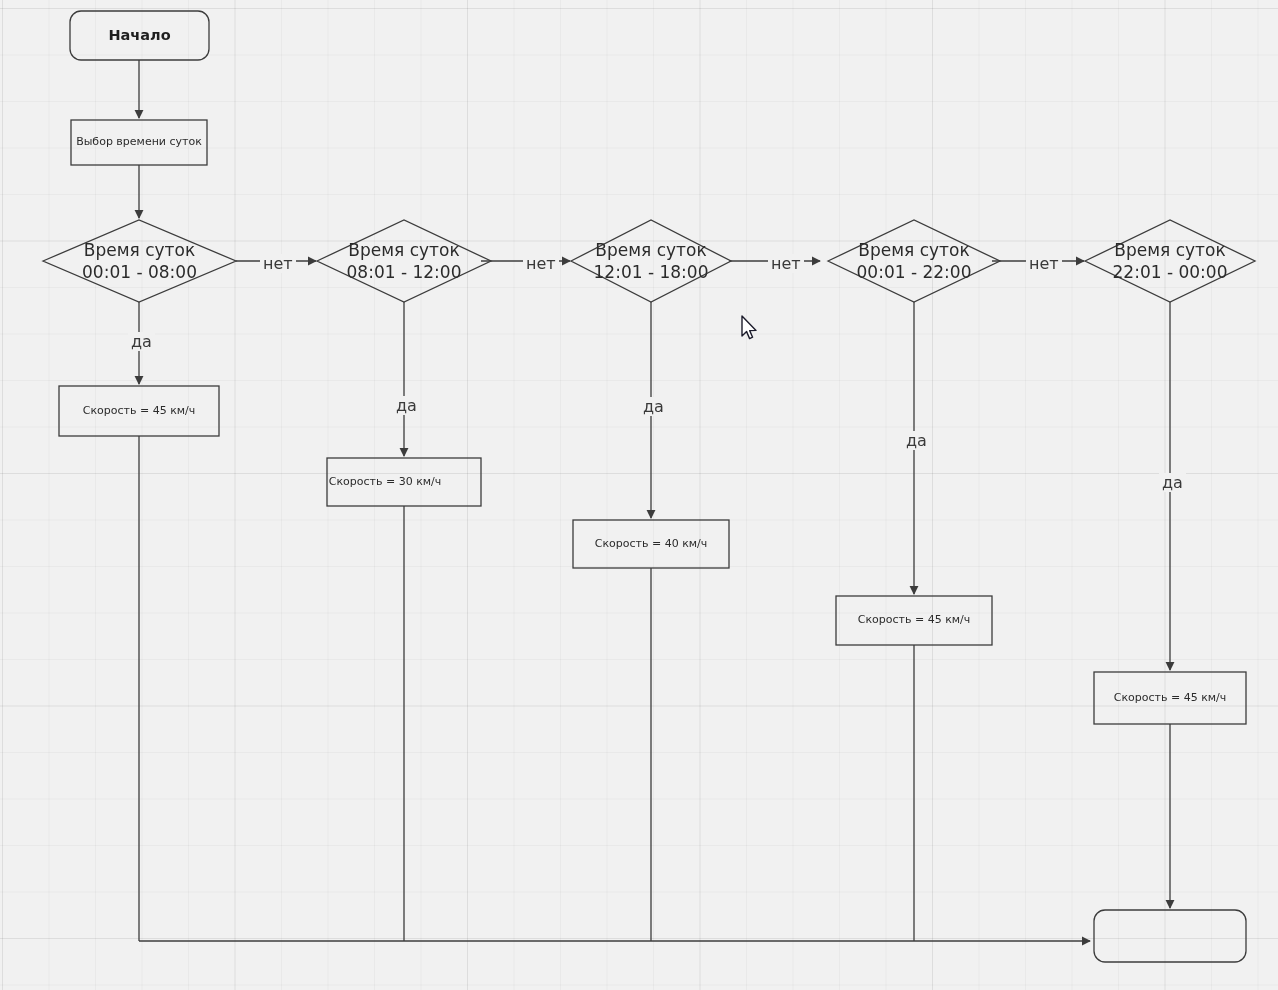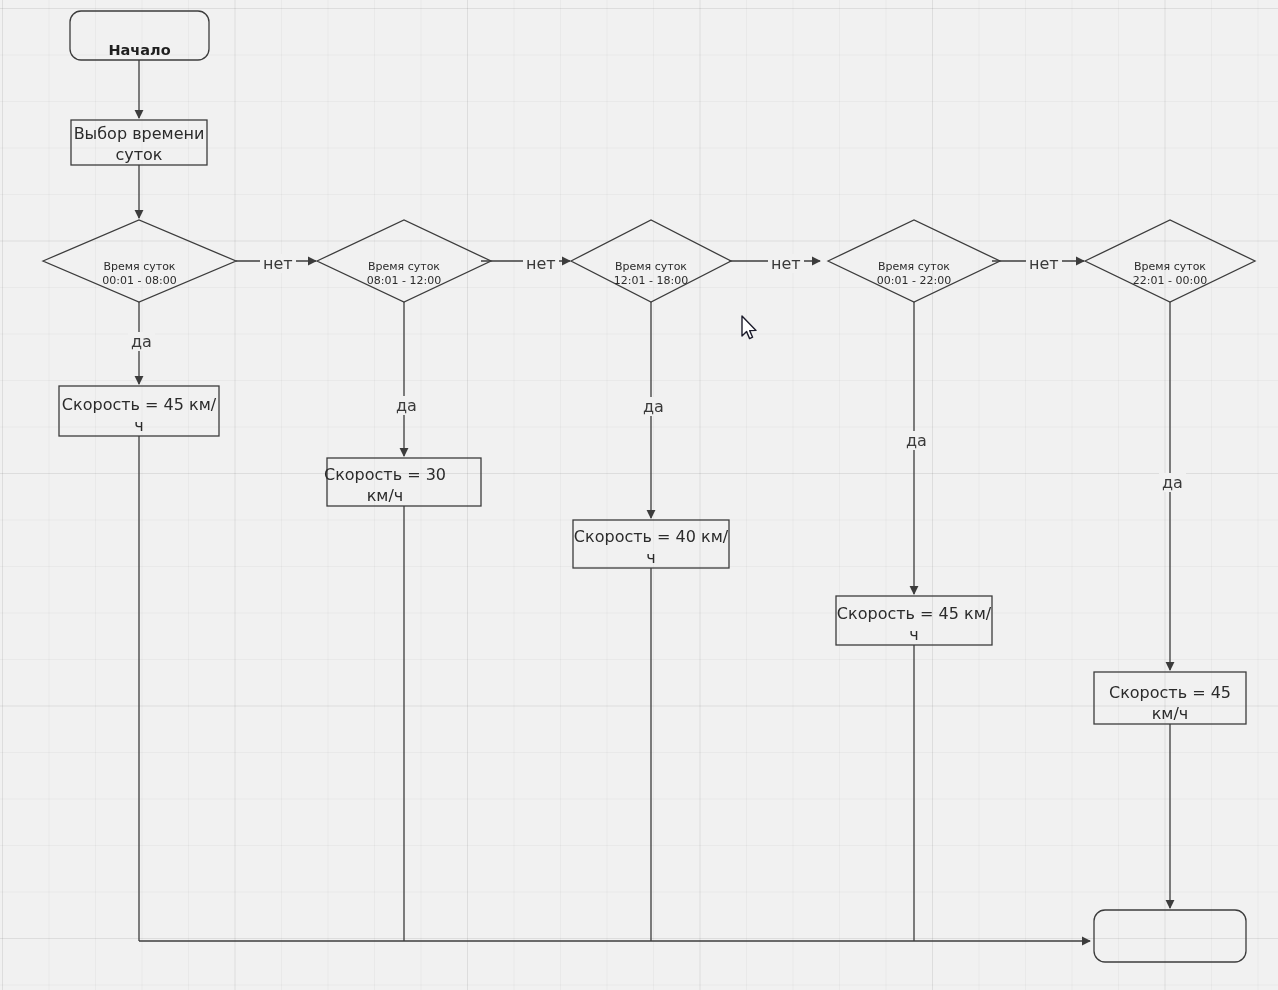--- a/index.html
+++ b/index.html
@@ -33,39 +33,39 @@
   svg#flow {
     position: absolute;
     left: 0; top: 0;
     width: 1278px;
     height: 990px;
   }
   .node-label {
     position: absolute;
     display: flex;
     align-items: center;
-    justify-content: flex-end;
+    justify-content: center;
     flex-direction: column;
     text-align: center;
     color: #2b2b2b;
     pointer-events: none;
     line-height: 1.32;
     border-radius: 12px;
   }
   .term-label {
     font-size: 14.5px;
     font-weight: bold;
     color: #1f1f1f;
   }
   .proc-label {
-    font-size: 16px;
+    font-size: 11px;
     font-weight: normal;
   }
   .dec-label {
-    font-size: 11px;
+    font-size: 17px;
     font-weight: normal;
   }
   .edge-label {
     position: absolute;
     font-size: 16px;
     color: #3a3a3a;
     background: #f1f1f1;
     padding: 0 3px;
     white-space: nowrap;
     pointer-events: none;

